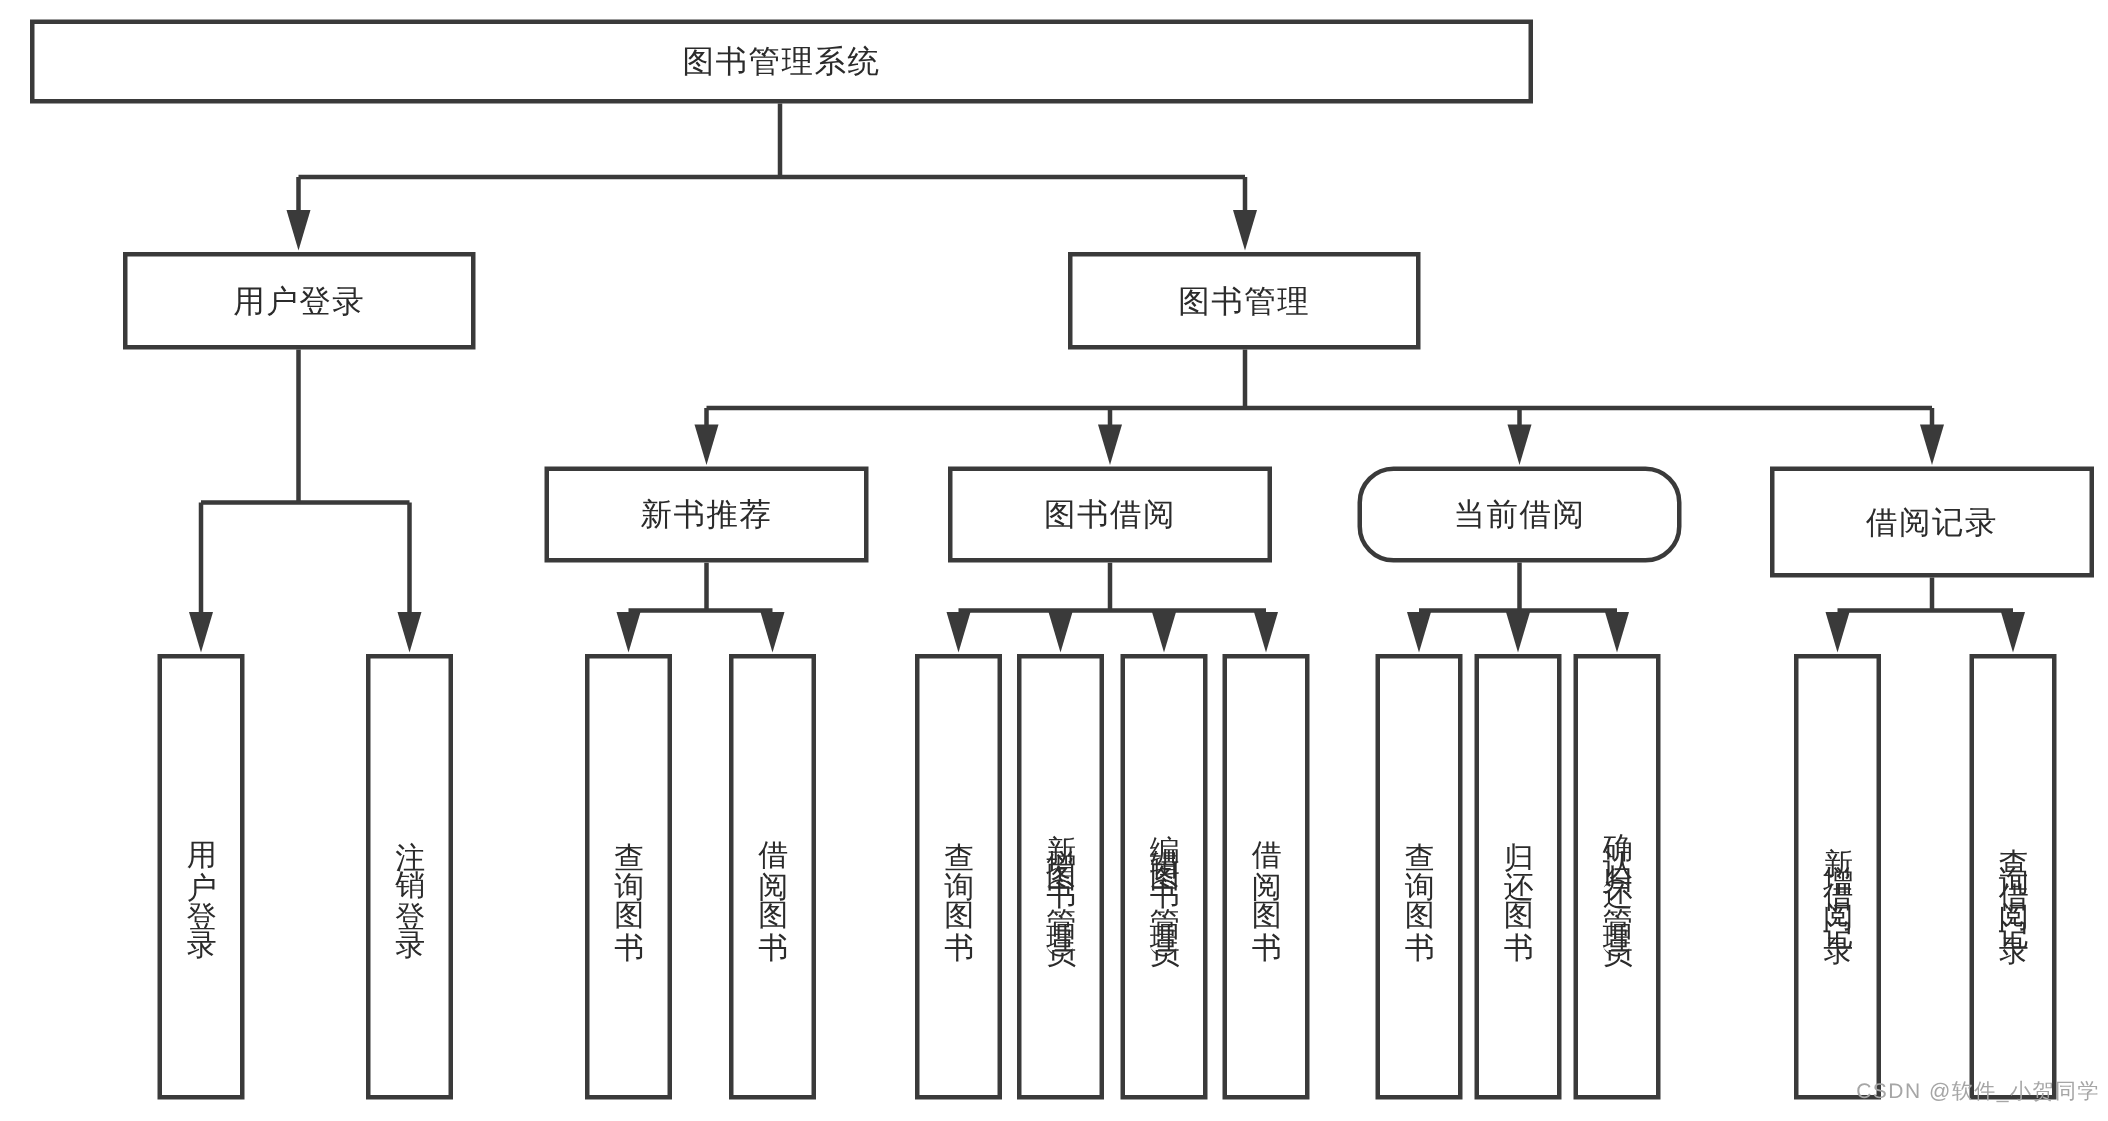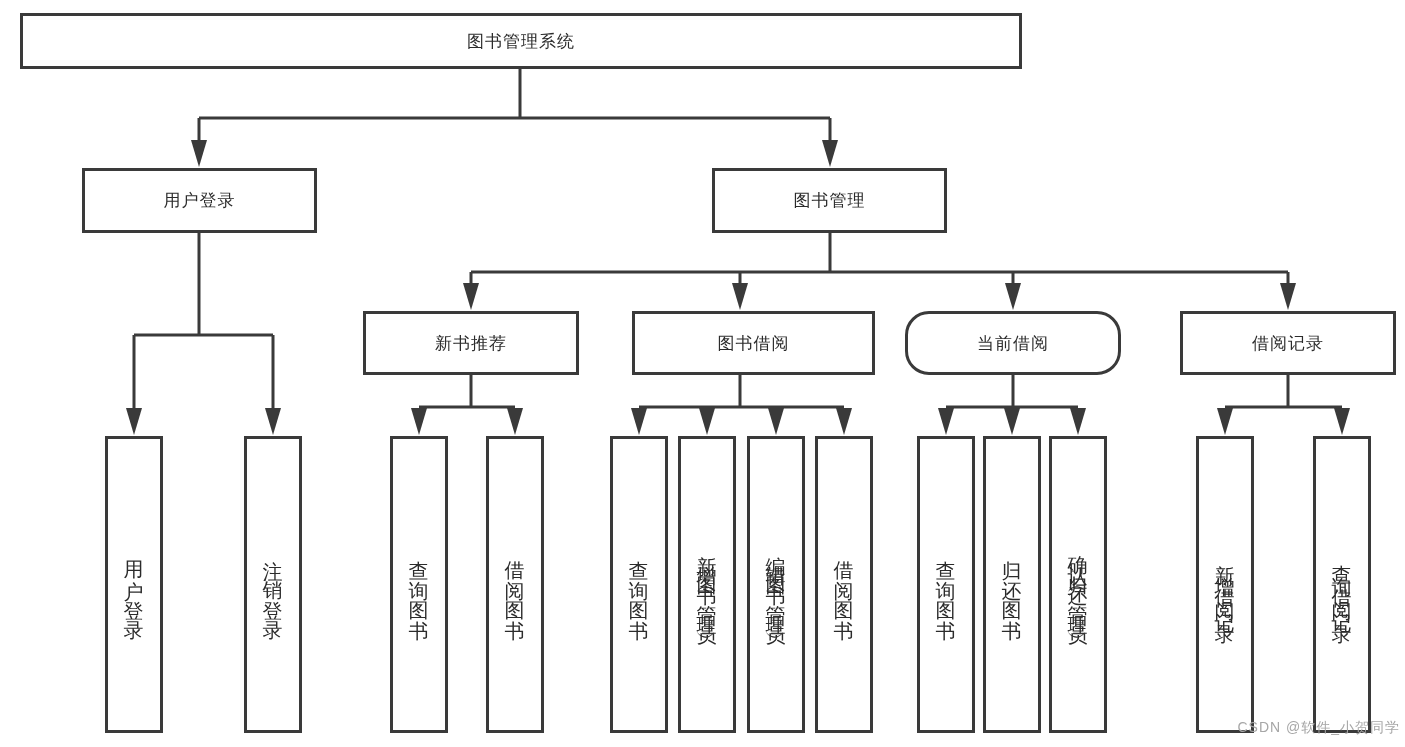--- a/index.html
+++ b/index.html
@@ -20,21 +20,21 @@
   #connectors path{stroke:var(--line);stroke-width:3;fill:none;}
   #connectors polygon{fill:var(--line);stroke:none;}
   .node{
     position:absolute;
     box-sizing:border-box;
     border:3px solid var(--line);
     background:var(--bg);
     display:flex;align-items:center;justify-content:center;
     color:var(--text);
   }
-  .h-node{font-size:17px;letter-spacing:1px;}
+  .h-node{font-size:21px;letter-spacing:1px;}
   .leaf{width:58px;top:436px;height:297px;}
   .v-text{
     writing-mode:vertical-rl;
     font-size:20px;
     line-height:1;
     color:var(--text);
     white-space:nowrap;
   }
   #watermark{
     position:absolute;
@@ -103,27 +103,27 @@
   <div class="node h-node" style="left:82px;top:168px;width:235px;height:65px;">
     <span>用户登录</span>
   </div>
   <div class="node h-node" style="left:363px;top:311px;width:216px;height:64px;">
     <span>新书推荐</span>
   </div>
 
   <div class="node h-node" style="left:712px;top:168px;width:235px;height:65px;">
     <span>图书管理</span>
   </div>
-  <div class="node h-node" style="left:632px;top:311px;width:243px;height:64px;justify-content:center;">
+  <div class="node h-node" style="left:632px;top:311px;width:216px;height:64px;justify-content:center;">
     <span>图书借阅</span>
   </div>
   <div class="node h-node" style="left:905px;top:311px;width:216px;height:64px;border-radius:24px;">
     <span>当前借阅</span>
   </div>
-  <div class="node h-node" style="left:1180px;top:311px;width:216px;height:64px;">
+  <div class="node h-node" style="left:1180px;top:311px;width:216px;height:74px;">
     <span>借阅记录</span>
   </div>
 
   <div class="node leaf" style="left:105px;">
     <span class="v-text" style="letter-spacing: 20px;">用户登录</span>
   </div>
   <div class="node leaf" style="left:244px;">
     <span class="v-text" style="letter-spacing: 20px;">注销登录</span>
   </div>
 

